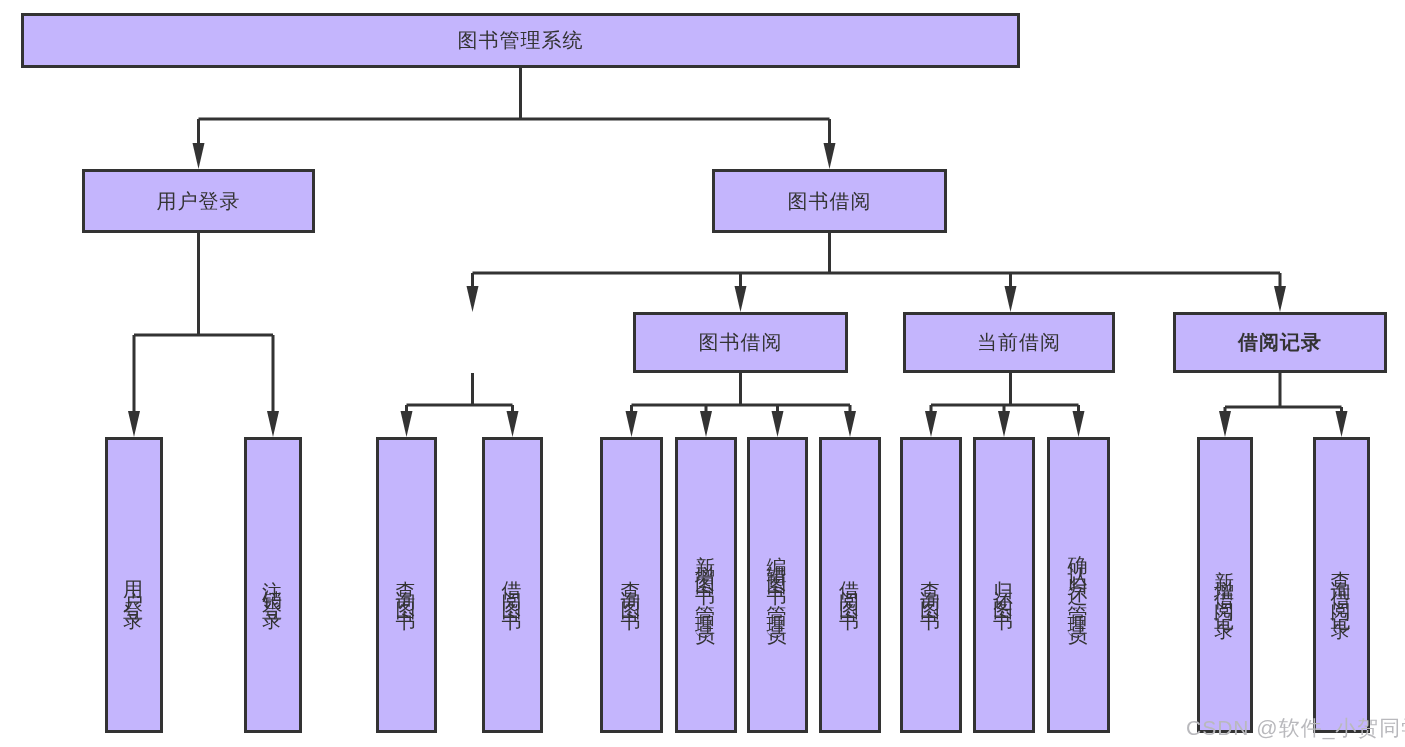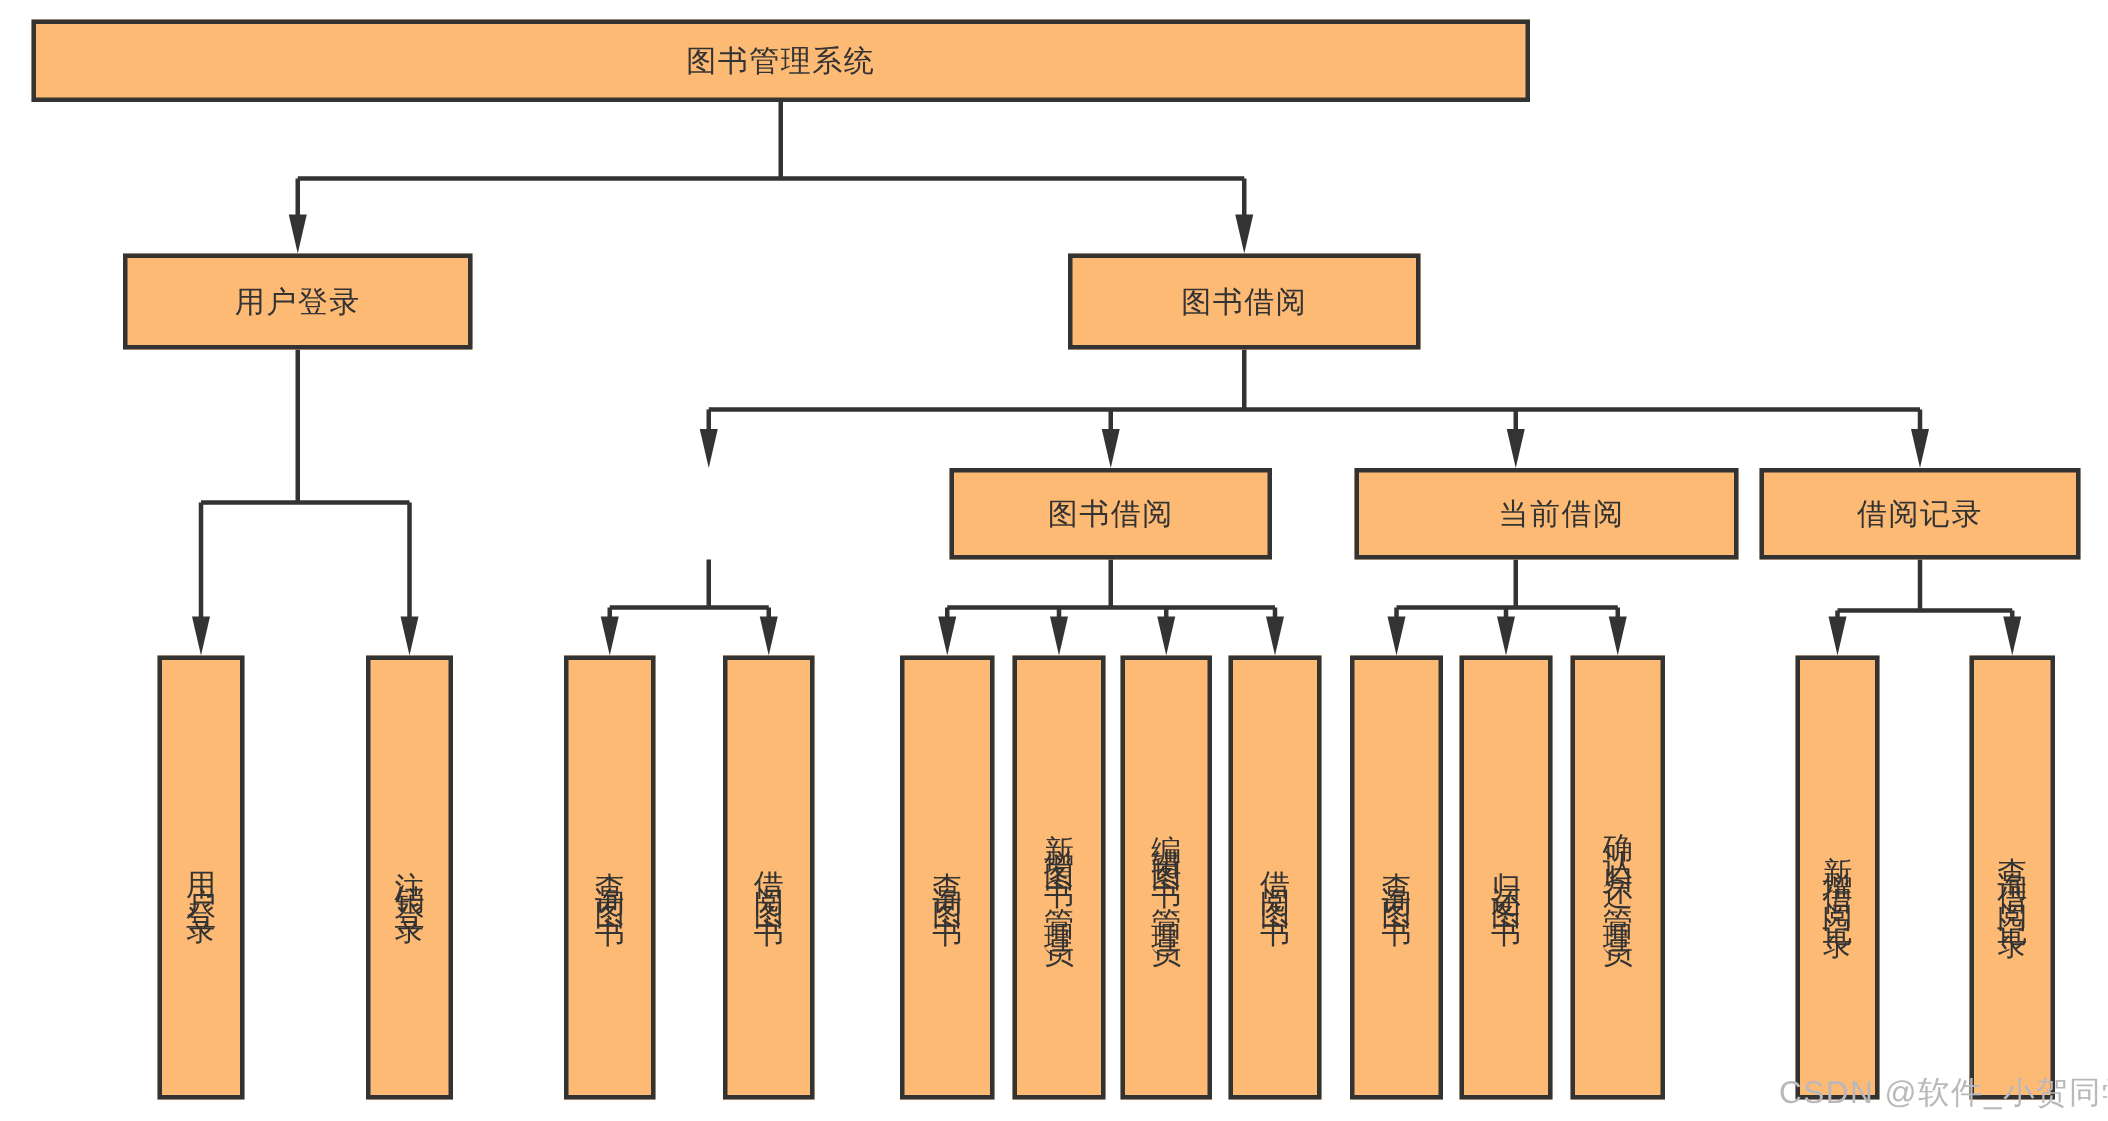--- a/index.html
+++ b/index.html
@@ -7,21 +7,21 @@
     position:relative;
     width:1405px;height:747px;
     background:#ffffff;
     font-family:"Liberation Sans","DejaVu Sans",sans-serif;
     overflow:hidden;
   }
   #connectors{position:absolute;left:0;top:0;width:1405px;height:747px;}
   .box{
     position:absolute;
     box-sizing:border-box;
-    background:#fdba74;
+    background:#c4b5fd;
     border:3px solid #333333;
     color:#333333;
     display:flex;align-items:center;justify-content:center;
     font-size:20px;
     letter-spacing:1px;
     white-space:nowrap;
   }
   .vbox{
     writing-mode:vertical-rl;
     text-orientation:mixed;
@@ -82,22 +82,22 @@
       <polygon points="1335.5,411 1347.5,411 1341.5,437"></polygon>
     </g>
   </svg>
 
   <div class="box" style="left:21px;top:13px;width:999px;height:55px;">图书管理系统</div>
 
   <div class="box" style="left:82px;top:169px;width:233px;height:64px;">用户登录</div>
   <div class="box" style="left:712px;top:169px;width:235px;height:64px;">图书借阅</div>
 
   <div class="box" style="left:633px;top:312px;width:215px;height:61px;">图书借阅</div>
-  <div class="box" style="left:903px;top:312px;width:256px;height:61px;padding-left:20px;">当前借阅</div>
-  <div class="box" style="left:1173px;top:312px;width:214px;height:61px;">借阅记录</div>
+  <div class="box" style="left:903px;top:312px;width:212px;height:61px;padding-left:20px;">当前借阅</div>
+  <div class="box" style="left:1173px;top:312px;width:214px;height:61px;font-weight:bold;">借阅记录</div>
 
   <div class="box vbox" style="left:105px;top:437px;width:58px;height:296px;">用户登录</div>
   <div class="box vbox" style="left:244px;top:437px;width:58px;height:296px;">注销登录</div>
 
   <div class="box vbox" style="left:376px;top:437px;width:61px;height:296px;">查询图书</div>
   <div class="box vbox" style="left:482px;top:437px;width:61px;height:296px;">借阅图书</div>
 
   <div class="box vbox" style="left:600px;top:437px;width:63px;height:296px;">查询图书</div>
   <div class="box vbox" style="left:675px;top:437px;width:62px;height:296px;">新增图书（管理员）</div>
   <div class="box vbox" style="left:747px;top:437px;width:61px;height:296px;">编辑图书（管理员）</div>

